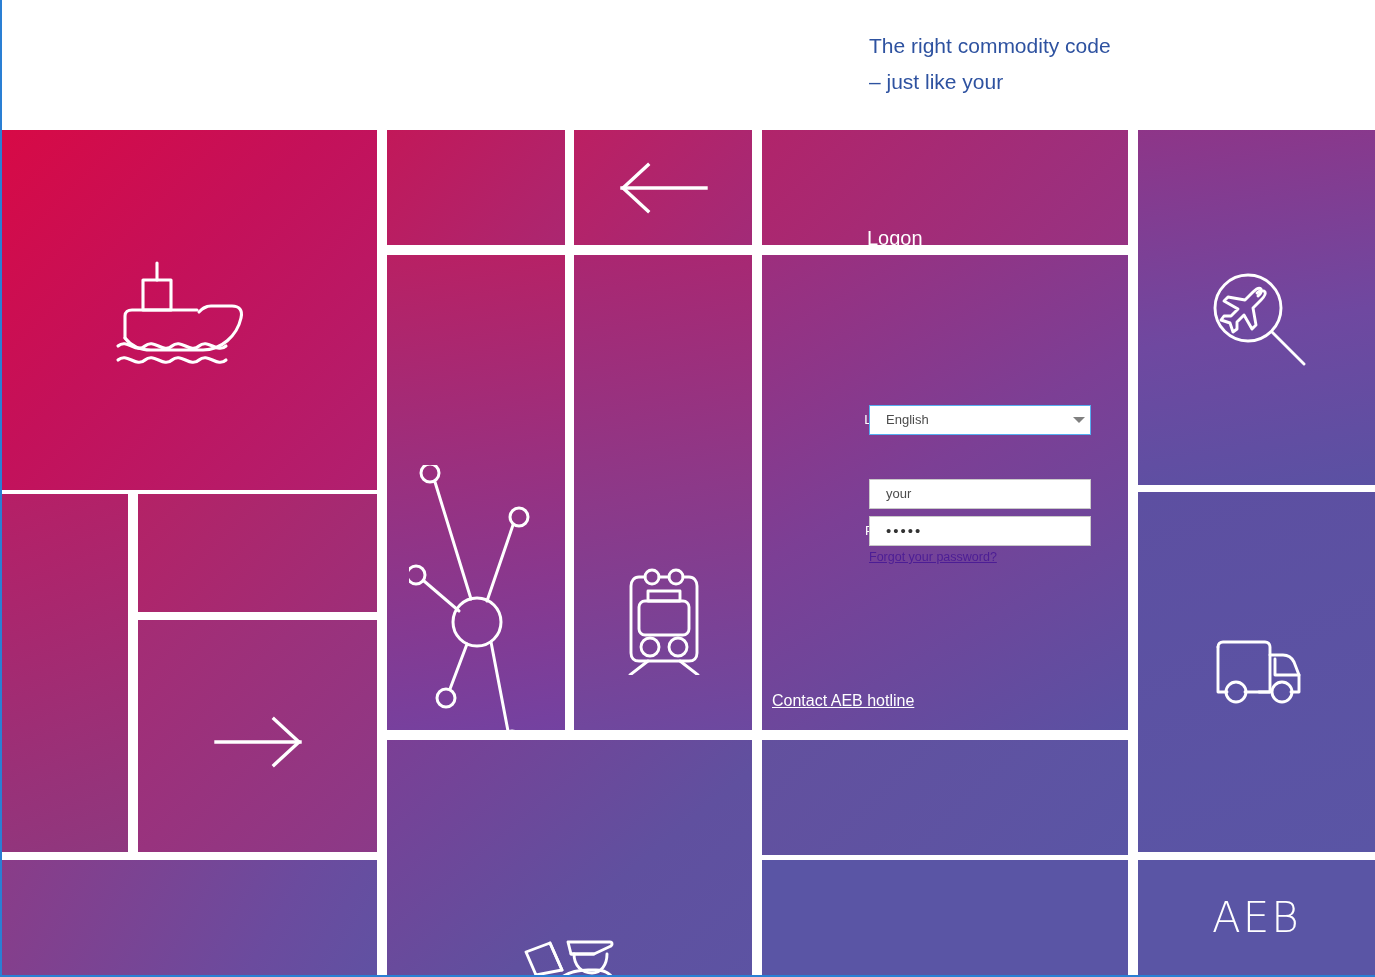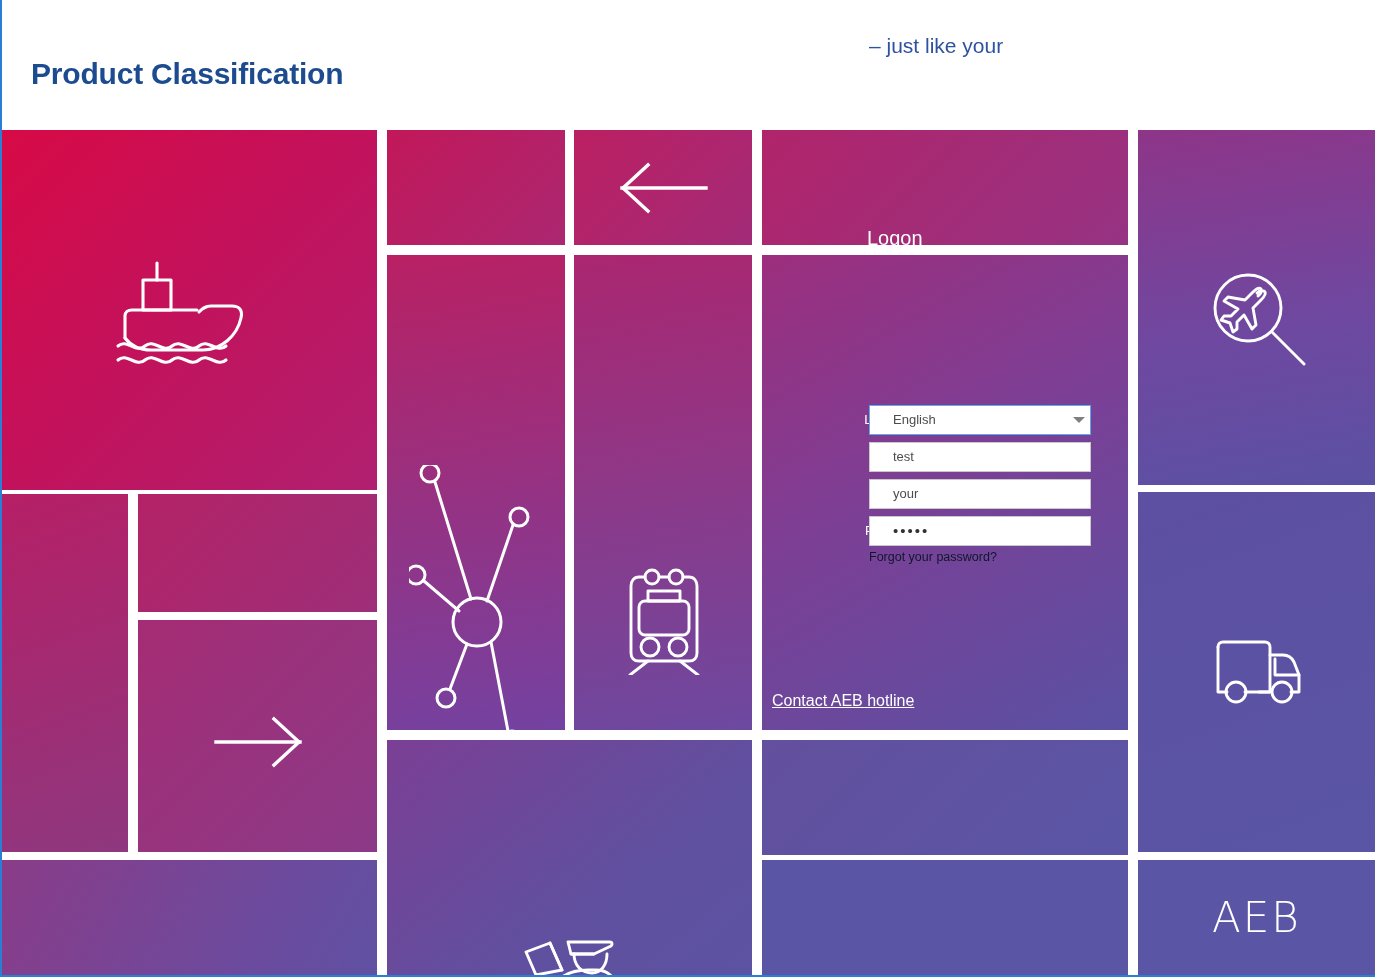--- a/index.html
+++ b/index.html
@@ -72,36 +72,36 @@
     position: absolute; left: 0; width: 160px;
     text-align: right;
     color: #ffffff; font-size: 13px; line-height: 30px;
   }
   .form-field {
     position: absolute; left: 107px;
     width: 222px; height: 30px;
     background: #ffffff;
     border: 1px solid #c9c9c9;
     color: #4c4c4c; font-size: 13px; line-height: 28px;
-    padding-left: 23px;
+    padding-left: 16px;
     font-family: "Liberation Sans", sans-serif;
   }
   .form-field.focused { border: 1px solid #56aef0; }
   #select-caret {
     position: absolute; left: 311px; top: 12px;
     width: 0; height: 0;
     border-left: 6px solid transparent;
     border-right: 6px solid transparent;
     border-top: 6px solid #808080;
   }
   #pw-dots { letter-spacing: 2px; font-size: 15px; color: #333; }
   #forgot-link {
     position: absolute; left: 107px; top: 423px;
-    color: #0f172a; font-size: 12.5px;
-    cursor: pointer;
+    color: #4c1d95; font-size: 12.5px;
+    text-decoration: underline; cursor: pointer;
   }
   #ok-button {
     position: absolute; left: 107px; top: 463px;
     width: 172px; height: 32px;
     background: #00a7e5; color: #ffffff;
     border: none; border-radius: 16px;
     font-size: 14px; font-family: "Liberation Sans", sans-serif;
     cursor: pointer;
   }
   #hotline-link {
@@ -117,22 +117,22 @@
     font-weight: 300; letter-spacing: 2px;
     z-index: 6;
   }
 </style>
 </head>
 <body>
 
 <div id="app">
 
   <div id="header">
-    <div id="page-title">Product Classification</div>
     <div id="tagline">
+      <span class="l1">The right commodity code</span>
       <span class="l2">– just like your</span>
     </div>
   </div>
 
   <div id="mosaic">
 
     <div class="tile" style="left:0px; top:2px; width:375px; height:360px;
                 background:linear-gradient(135deg,#d70a46 0%,#c4115a 45%,#b02070 100%);">
       <span class="tile-ico" style="left:113px; top:130px;">
         <svg width="150" height="120" viewBox="0 0 150 120" fill="none" stroke="#ffffff" stroke-width="3.1" stroke-linecap="round" stroke-linejoin="round">
@@ -306,24 +306,20 @@
   <div id="logon-tile">
     <div id="logon-inner">
       <div id="logon-title">Logon</div>
 
       <div class="form-row" style="top:278px;">
         <span class="form-label">Language</span>
         <div class="form-field focused">English</div>
         <span id="select-caret"></span>
       </div>
 
-      <div class="form-row" style="top:315px;">
-        <span class="form-label">Client</span>
-        <div class="form-field">test</div>
-      </div>
 
       <div class="form-row" style="top:352px;">
         <span class="form-label">User</span>
         <div class="form-field">your</div>
       </div>
 
       <div class="form-row" style="top:389px;">
         <span class="form-label">Password</span>
         <div class="form-field" id="pw-dots">•••••</div>
       </div>

